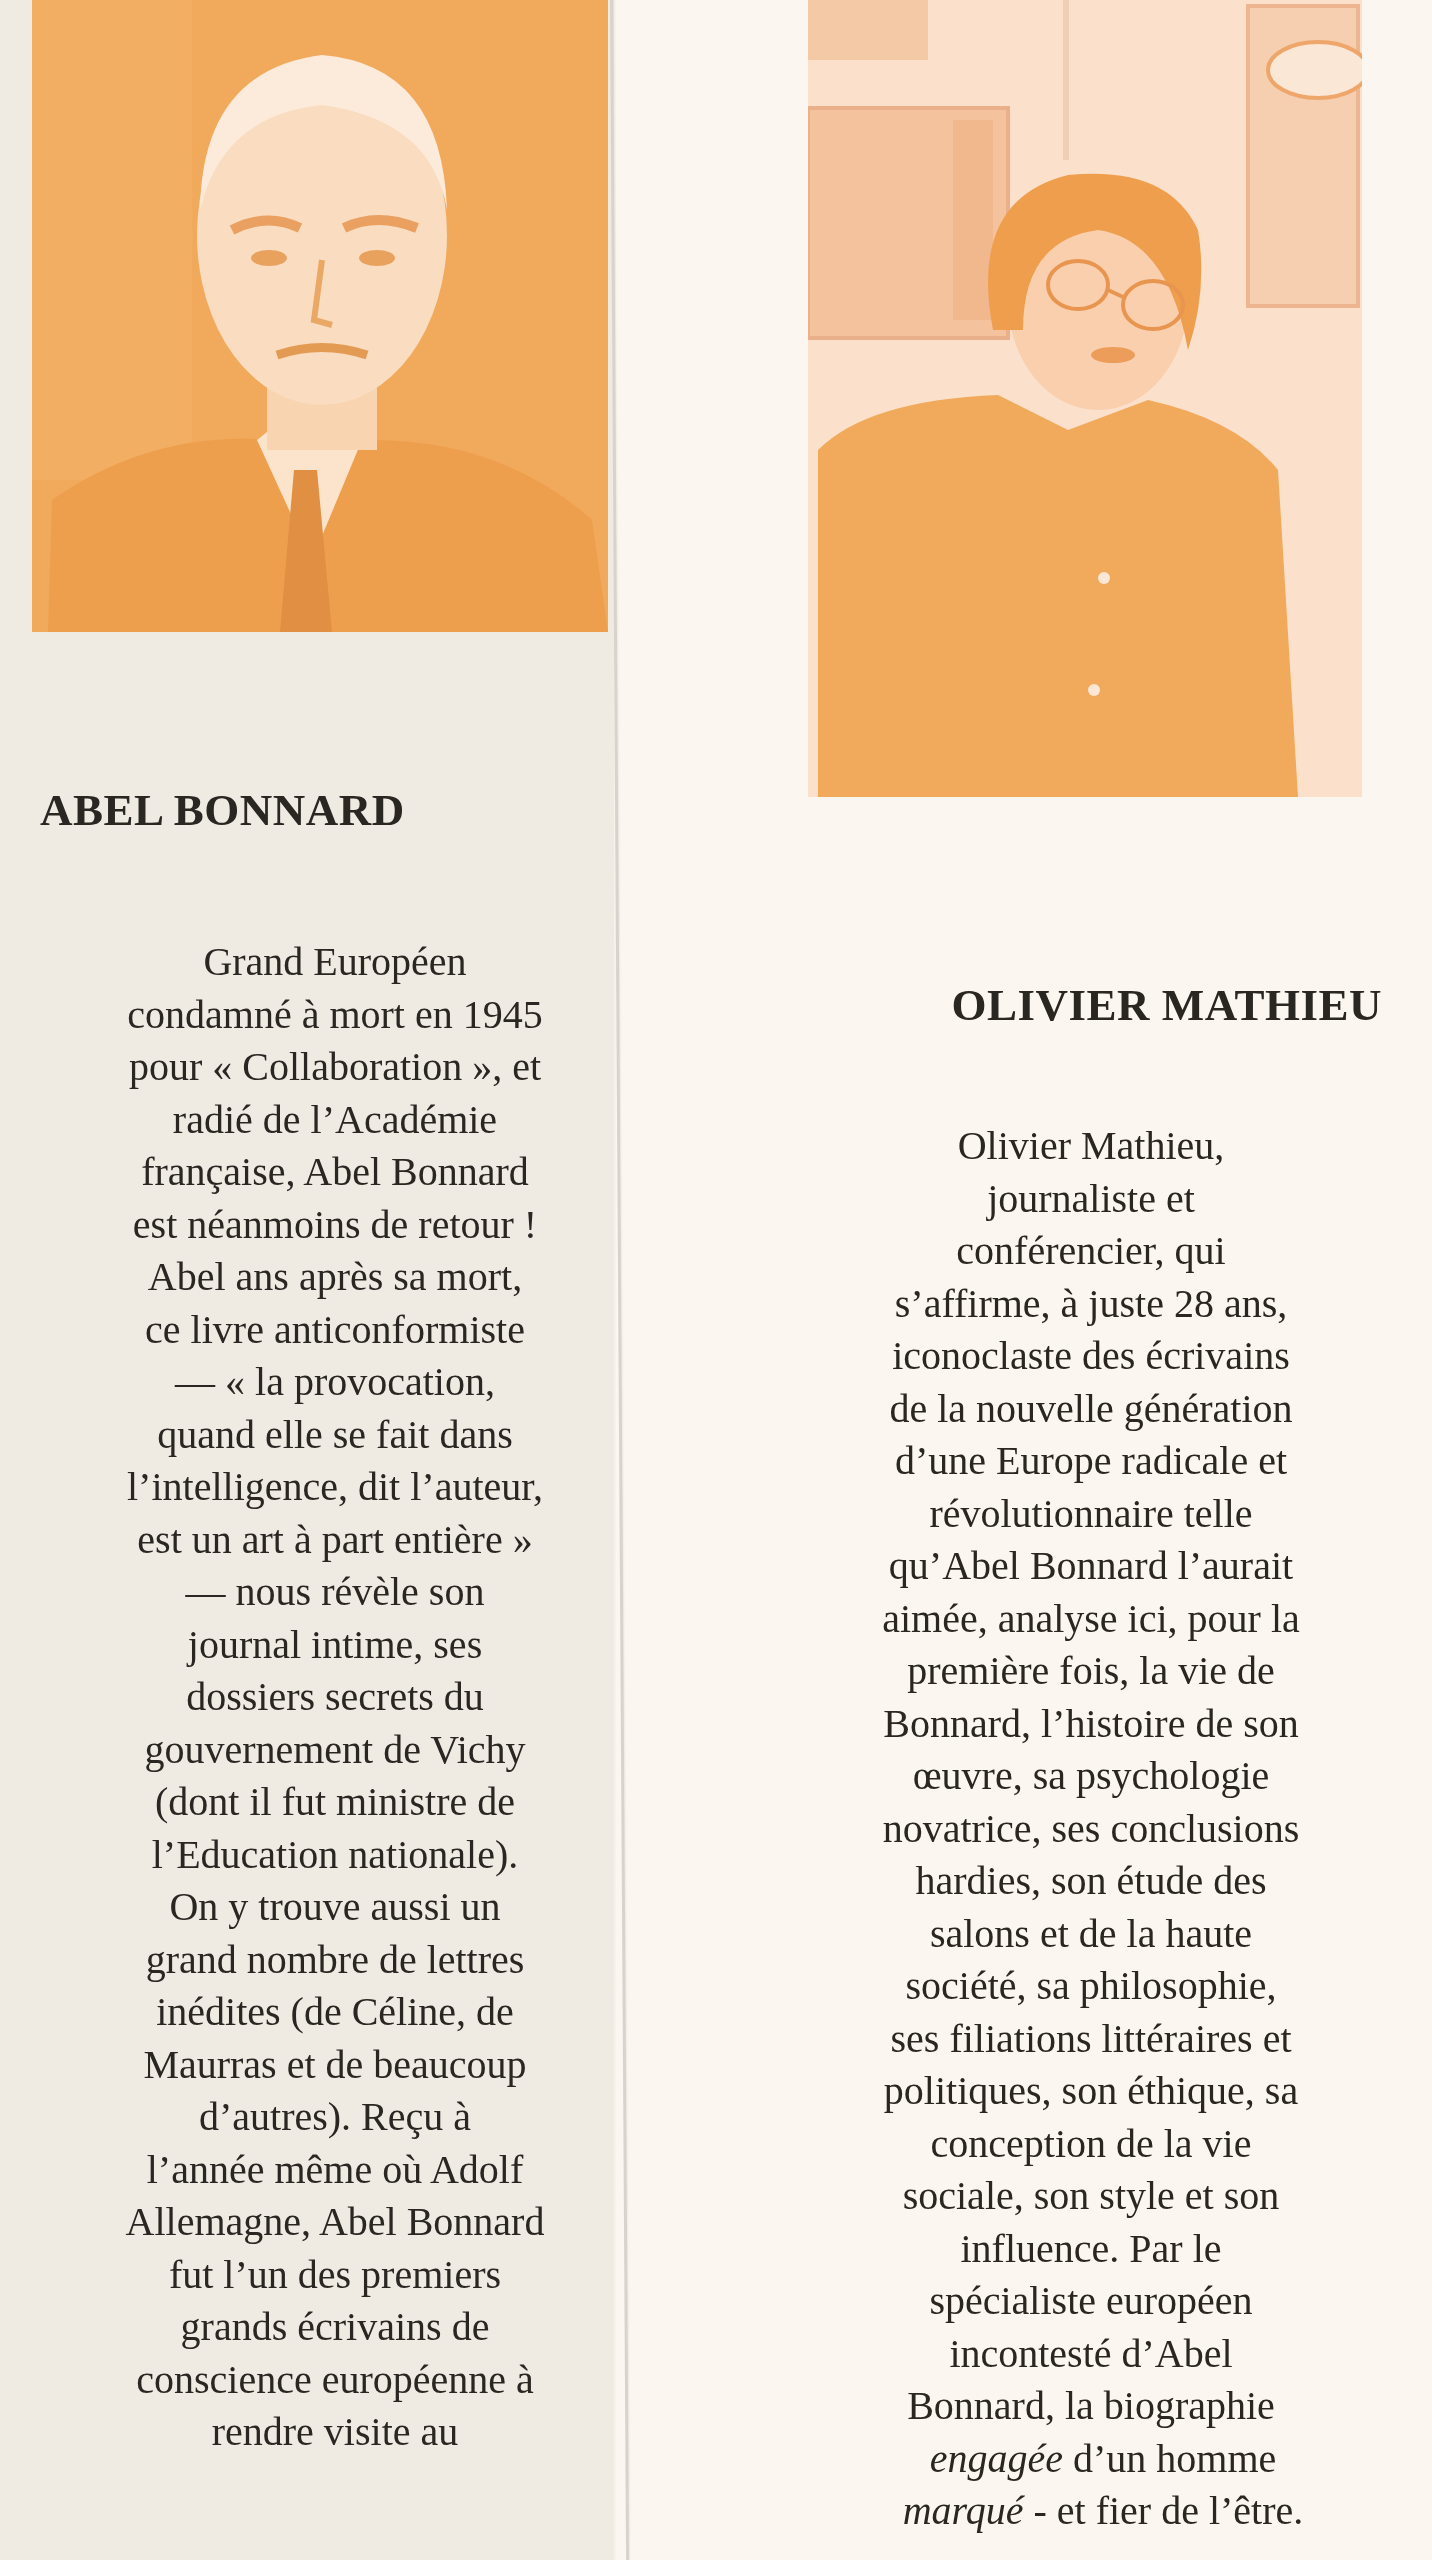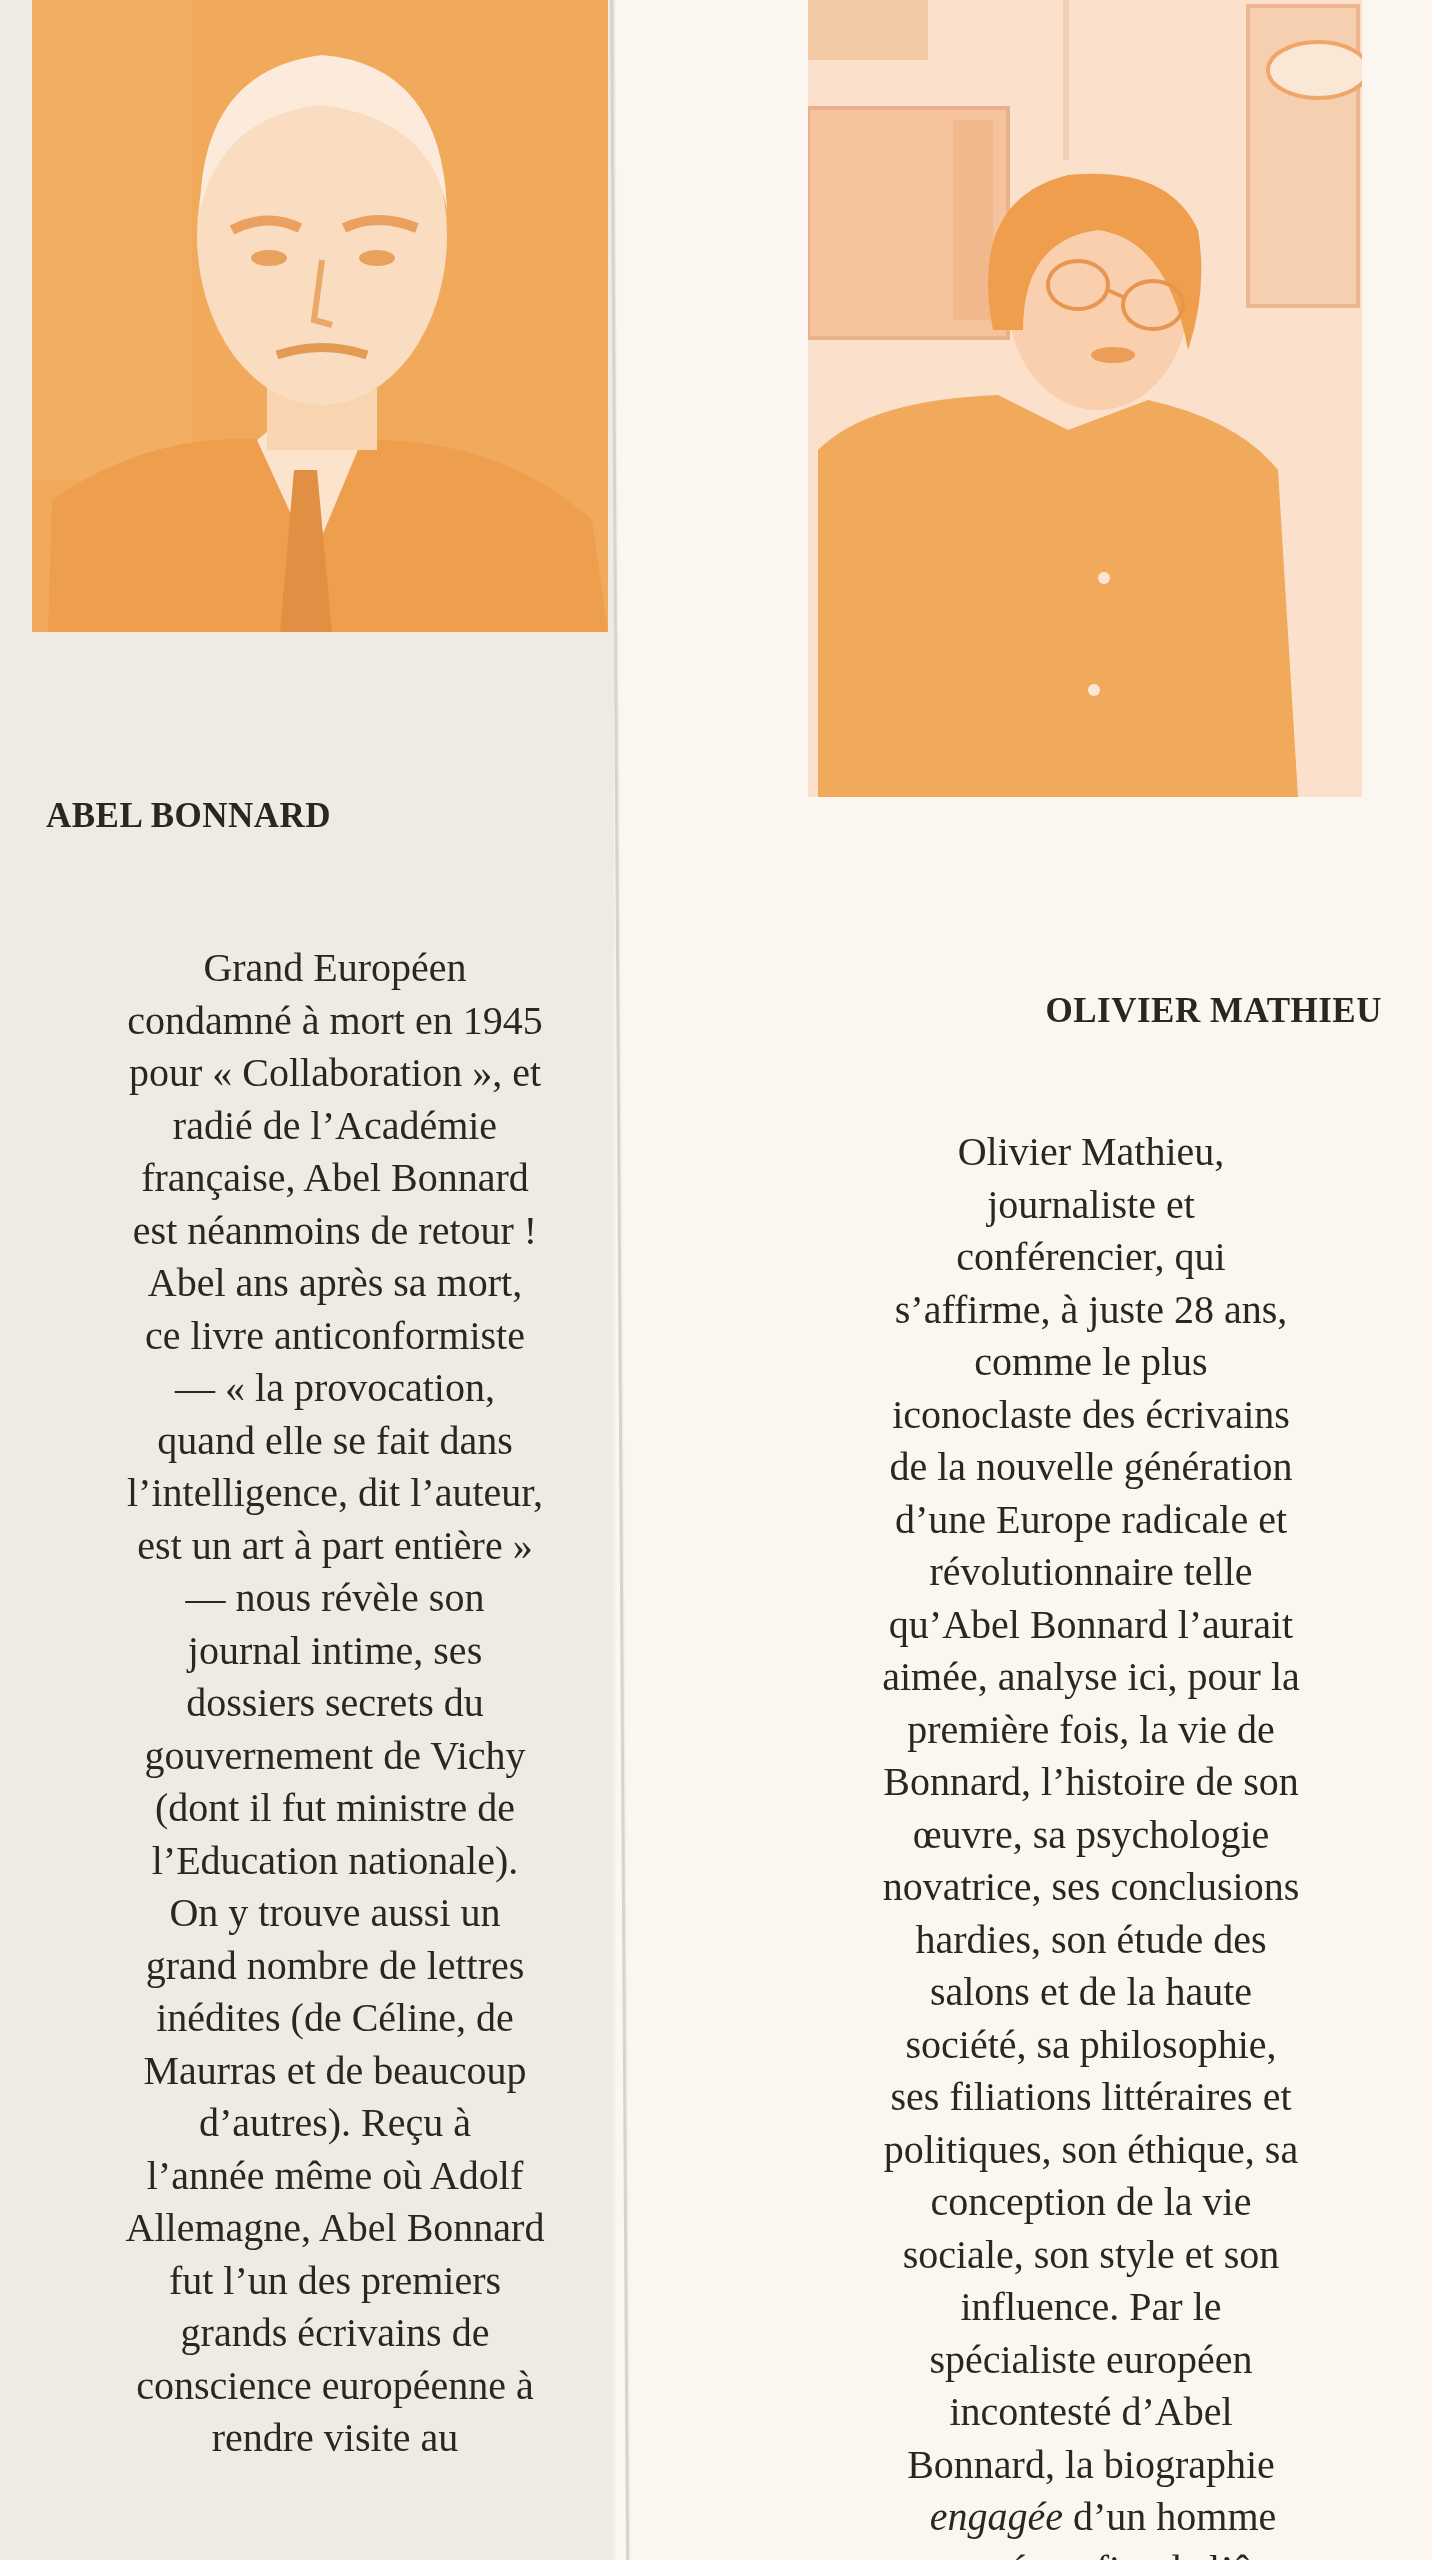--- a/index.html
+++ b/index.html
@@ -27,22 +27,22 @@
     .photo { position: absolute; overflow: hidden; }
     .photo-left { left: 32px; top: 0; width: 576px; height: 632px; background: #f1a95b; }
     .photo-right { left: 808px; top: 0; width: 554px; height: 797px; background: #f9dcc4; }
     .photo svg { display: block; width: 100%; height: 100%; }
 
     
     .col { position: absolute; }
     .col-left { left: 40px; top: 780px; width: 590px; }
     .col-right { left: 800px; top: 975px; width: 582px; text-align: right; }
     .heading {
-      font-weight: bold; font-size: 35px; letter-spacing: 0.5px;
-      margin: 6px; line-height: 60px; white-space: nowrap;
+      font-weight: bold; font-size: 45px; letter-spacing: 0.5px;
+      margin: 0; line-height: 60px; white-space: nowrap;
     }
     .col-right .heading { margin-right: 0; }
     .body-text {
       font-size: 40px; line-height: 52.5px; margin: 0;
     }
     .col-left .body-text { margin-top: 96px; }
     .col-right .body-text { margin-top: 85px; }
     .line { display: block; white-space: nowrap; text-align: center; }
     .em { font-style: italic; margin-left: 24px; }
   </style>
@@ -143,21 +143,20 @@
   </p>
 </div>
 
 <div class="col col-right">
   <h1 class="heading">OLIVIER MATHIEU</h1>
   <p class="body-text">
     <span class="line">Olivier Mathieu,</span>
     <span class="line">journaliste et</span>
     <span class="line">conférencier, qui</span>
     <span class="line">s’affirme, à juste 28 ans,</span>
-    <span class="line">comme le plus</span>
     <span class="line">iconoclaste des écrivains</span>
     <span class="line">de la nouvelle génération</span>
     <span class="line">d’une Europe radicale et</span>
     <span class="line">révolutionnaire telle</span>
     <span class="line">qu’Abel Bonnard l’aurait</span>
     <span class="line">aimée, analyse ici, pour la</span>
     <span class="line">première fois, la vie de</span>
     <span class="line">Bonnard, l’histoire de son</span>
     <span class="line">œuvre, sa psychologie</span>
     <span class="line">novatrice, ses conclusions</span>

